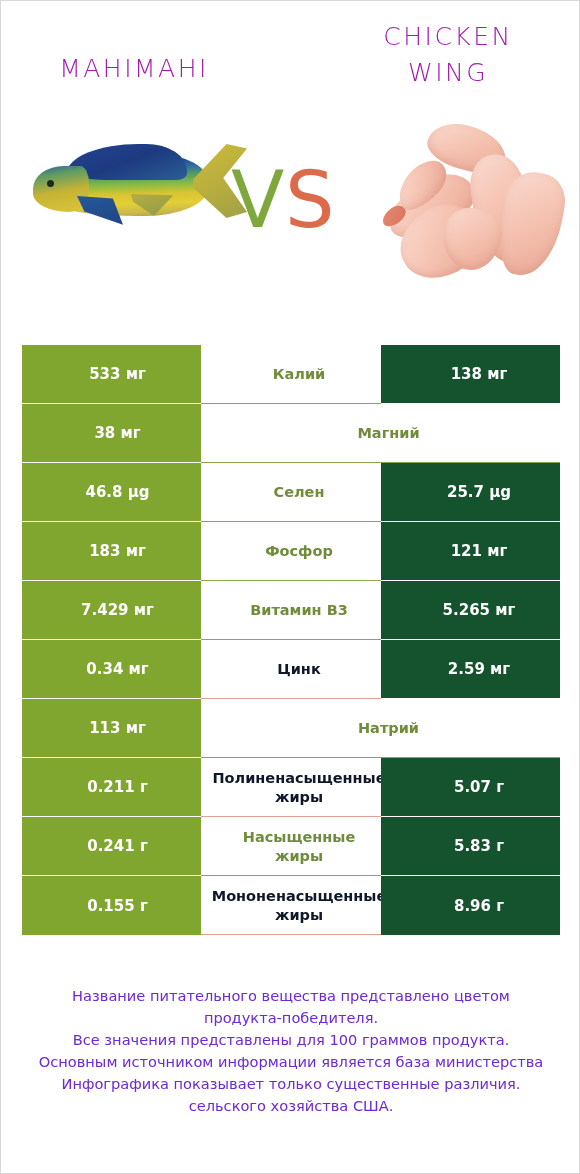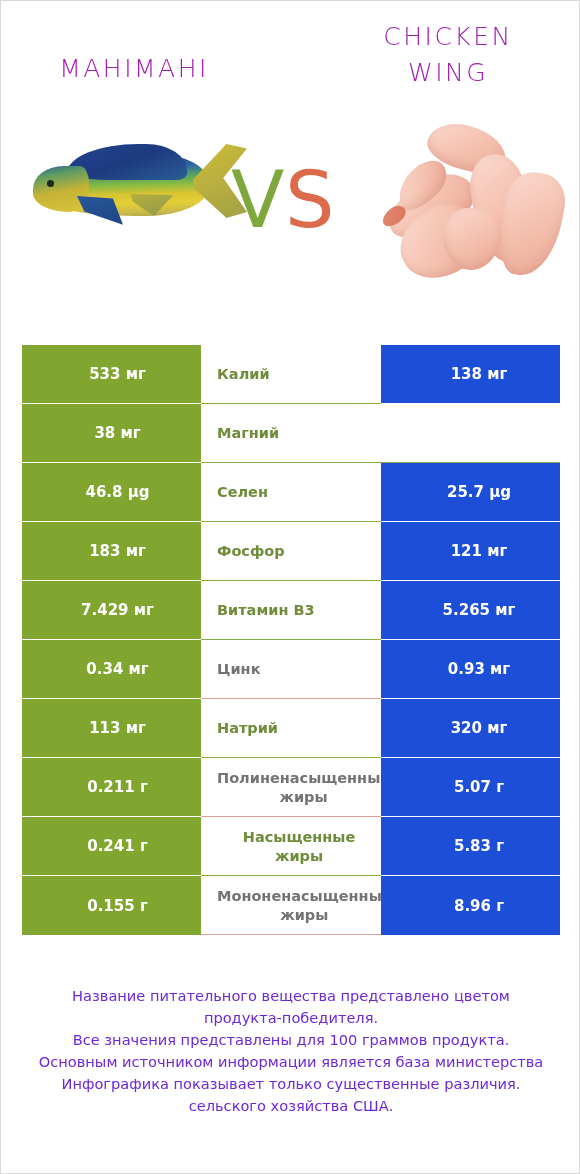--- a/index.html
+++ b/index.html
@@ -201,46 +201,47 @@
     align-items: center;
     justify-content: center;
     font-family: "DejaVu Sans", sans-serif;
     font-weight: 700;
     font-size: 15px;
     color: #ffffff;
     box-sizing: border-box;
     border-bottom: 1px solid #ffffff;
   }
   .cell-left  { background: #80A62F; padding-left: 12px; }
-  .cell-right { background: #1d4ed8; padding-left: 17px; }
+  .cell-right { background: #14532d; padding-left: 17px; }
 
   .cell-mid {
     flex: 1;
     position: relative;
     display: flex;
     align-items: center;
+    justify-content: center;
     text-align: center;
     background: #ffffff;
     box-sizing: border-box;
     overflow: hidden;
     padding-left: 16px;
   }
   .cell-mid .label {
     font-family: "DejaVu Sans", sans-serif;
     font-weight: 700;
     font-size: 14.5px;
     line-height: 19px;
     white-space: nowrap;
   }
   .cell-mid .label.wrap {
     white-space: normal;
     width: 176px;
   }
   .label.win-left  { color: #6F8C3A; }
-  .label.win-right { color: #737373; }
+  .label.win-right { color: #0f172a; }
 
   .cell-mid::after {
     content: "";
     position: absolute;
     left: 0;
     right: 0;
     bottom: 0;
     height: 1px;
   }
   .cell-mid.sep-left::after  { background: #8AA94A; }
@@ -340,28 +341,27 @@
         <div class="cell-mid sep-left">
           <span class="label win-left">Витамин B3</span>
         </div>
         <div class="cell-right">5.265 мг</div>
       </div>
       <div class="row">
         <div class="cell-left">0.34 мг</div>
         <div class="cell-mid sep-right">
           <span class="label win-right">Цинк</span>
         </div>
-        <div class="cell-right">0.93 мг</div>
+        <div class="cell-right">2.59 мг</div>
       </div>
       <div class="row">
         <div class="cell-left">113 мг</div>
         <div class="cell-mid sep-left">
           <span class="label win-left">Натрий</span>
         </div>
-        <div class="cell-right">320 мг</div>
       </div>
       <div class="row">
         <div class="cell-left">0.211 г</div>
         <div class="cell-mid sep-right">
           <span class="label win-right wrap">Полиненасыщенные жиры</span>
         </div>
         <div class="cell-right">5.07 г</div>
       </div>
       <div class="row">
         <div class="cell-left">0.241 г</div>

